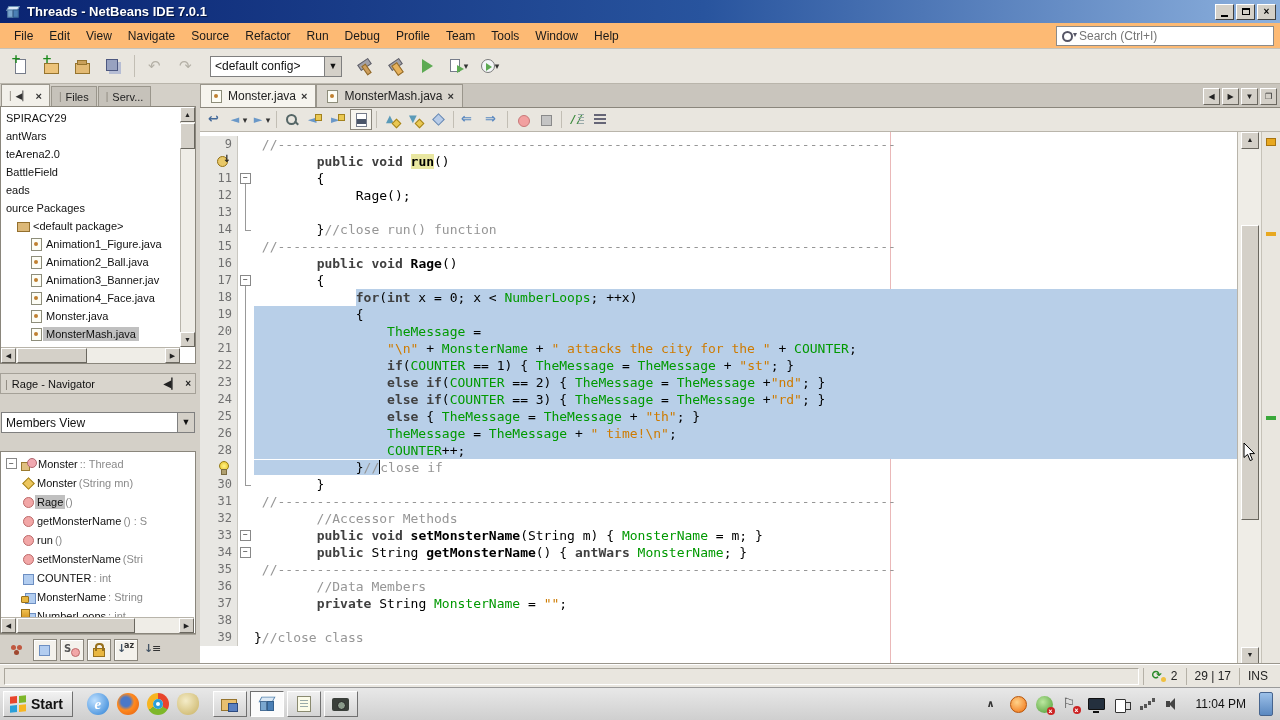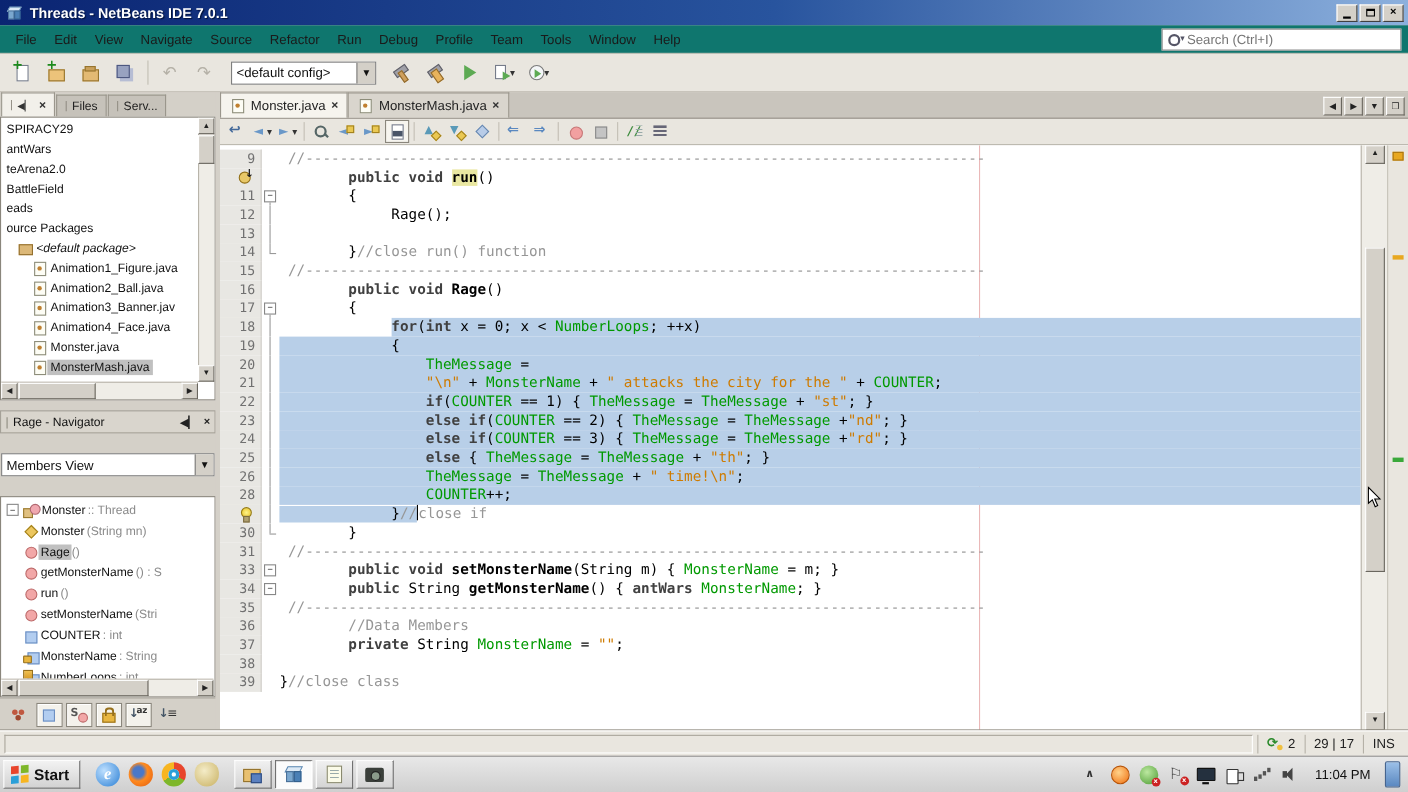--- a/index.html
+++ b/index.html
@@ -8,21 +8,21 @@
 
   
   .titlebar{position:absolute;left:0;top:0;right:0;height:23px;background:linear-gradient(90deg,#0a2472 0%,#28549e 55%,#8cb0dd 100%);display:flex;align-items:center;padding:0 4px;color:#fff}
   .titlebar .ttl{font-weight:bold;font-size:13px;margin-left:5px;text-shadow:1px 1px 1px #00113a}
   .winbtns{margin-left:auto;display:flex;gap:2px}
   .winbtn{width:19px;height:16px;background:#d4d0c8;border:1px solid;border-color:#fff #404040 #404040 #fff;display:flex;align-items:center;justify-content:center;font-size:10px;color:#000;font-weight:bold}
   .winbtn .mini{width:7px;height:2px;background:#000;margin-top:8px}
   .winbtn .rest{width:8px;height:7px;border:1px solid #000;border-top:2px solid #000;background:#d4d0c8;box-shadow:2px -2px 0 -0px #d4d0c8}
 
   
-  .menubar{position:absolute;left:0;top:23px;right:0;height:26px;background:#0f766e;border-bottom:1px solid #c6c2b8;display:flex;align-items:center;padding:0 6px}
+  .menubar{position:absolute;left:0;top:23px;right:0;height:26px;background:#fdba74;border-bottom:1px solid #c6c2b8;display:flex;align-items:center;padding:0 6px}
   .menuitem{padding:3px 8px;color:#1a1a1a}
   .searchbox{margin-left:auto;display:flex;align-items:center;width:218px;height:20px;background:#fff;border:1px solid #8b8b8b;padding:0 3px}
   .searchbox input{border:0;outline:0;flex:1;font:12px "Liberation Sans",sans-serif;color:#444;background:transparent}
   .mag{position:relative;width:16px;height:14px;margin-right:3px}
   .mag::before{content:"";position:absolute;left:2px;top:2px;width:7px;height:7px;border:2px solid #556;border-radius:50%}
   .mag::after{content:"▾";position:absolute;right:-1px;top:1px;font-size:8px;color:#556}
 
   
   .toolbar{position:absolute;left:0;top:49px;right:0;height:35px;background:#e9e6df;border-bottom:1px solid #b9b5ab;display:flex;align-items:center;padding:0 6px;gap:3px}
   .tbtn{width:28px;height:28px;border:1px solid transparent;display:flex;align-items:center;justify-content:center}
@@ -369,21 +369,21 @@
           </div>
           <div class="trow" style="padding-left: 2px;">
             <span class="lbl">BattleField</span>
           </div>
           <div class="trow" style="padding-left: 2px;">
             <span class="lbl">eads</span>
           </div>
           <div class="trow" style="padding-left: 2px;">
             <span class="lbl">ource Packages</span>
           </div>
-          <div class="trow" style="padding-left: 15px; font-style: italic;">
+          <div class="trow" style="padding-left: 15px;">
             <span class="ic ic-package"></span>
             <span class="lbl">&lt;default package&gt;</span>
           </div>
           <div class="trow" style="padding-left: 28px;">
             <span class="ic ic-java-class"></span>
             <span class="lbl">Animation1_Figure.java</span>
           </div>
           <div class="trow" style="padding-left: 28px;">
             <span class="ic ic-java-class"></span>
             <span class="lbl">Animation2_Ball.java</span>
@@ -697,20 +697,25 @@
               <div class="gut">30</div>
               <div class="fold fold-end"></div>
               <div class="ltext"><span class="tk-p">        }</span></div>
             </div>
             <div class="code-line">
               <div class="gut">31</div>
               <div class="fold"></div>
               <div class="ltext"><span class="tk-c"> //-------------------------------------------------------------------------------</span></div>
             </div>
             <div class="code-line">
+              <div class="gut">32</div>
+              <div class="fold"></div>
+              <div class="ltext"><span class="tk-c">        //Accessor Methods</span></div>
+            </div>
+            <div class="code-line">
               <div class="gut">33</div>
               <div class="fold fold-boxonly"></div>
               <div class="ltext"><span class="tk-p">        </span><span class="tk-k">public</span><span class="tk-p"> </span><span class="tk-k">void</span><span class="tk-p"> </span><span class="tk-m">setMonsterName</span><span class="tk-p">(String m) { </span><span class="tk-f">MonsterName</span><span class="tk-p"> = m; }</span></div>
             </div>
             <div class="code-line">
               <div class="gut">34</div>
               <div class="fold fold-boxonly"></div>
               <div class="ltext"><span class="tk-p">        </span><span class="tk-k">public</span><span class="tk-p"> String </span><span class="tk-m">getMonsterName</span><span class="tk-p">() { </span><span class="tk-k">antWars</span><span class="tk-p"> </span><span class="tk-f">MonsterName</span><span class="tk-p">; }</span></div>
             </div>
             <div class="code-line">

